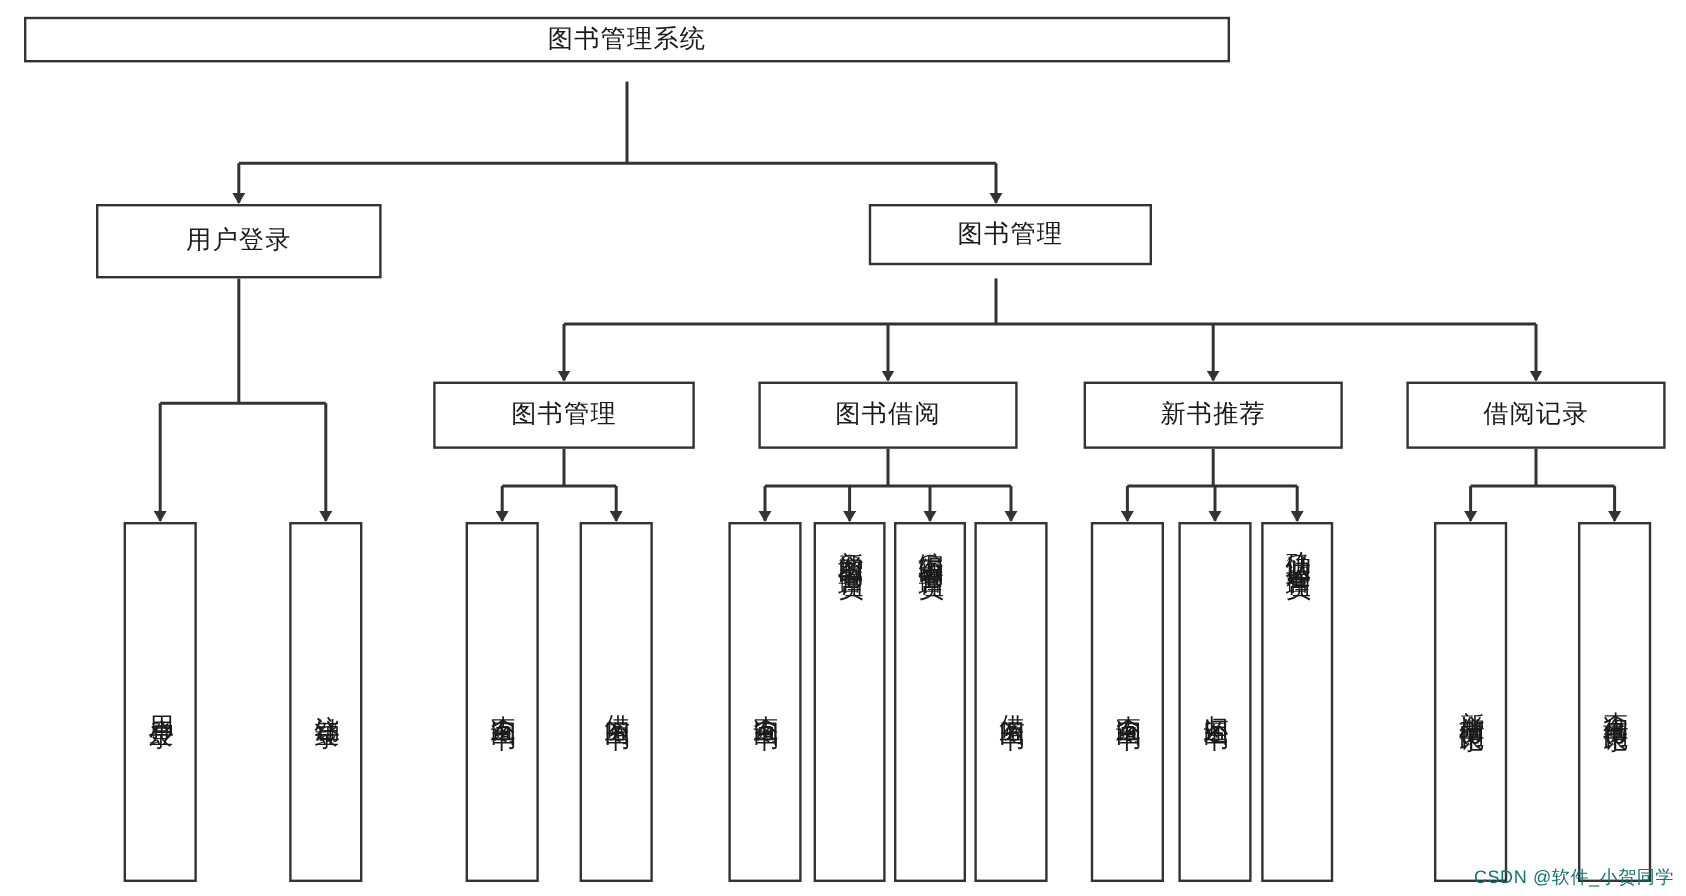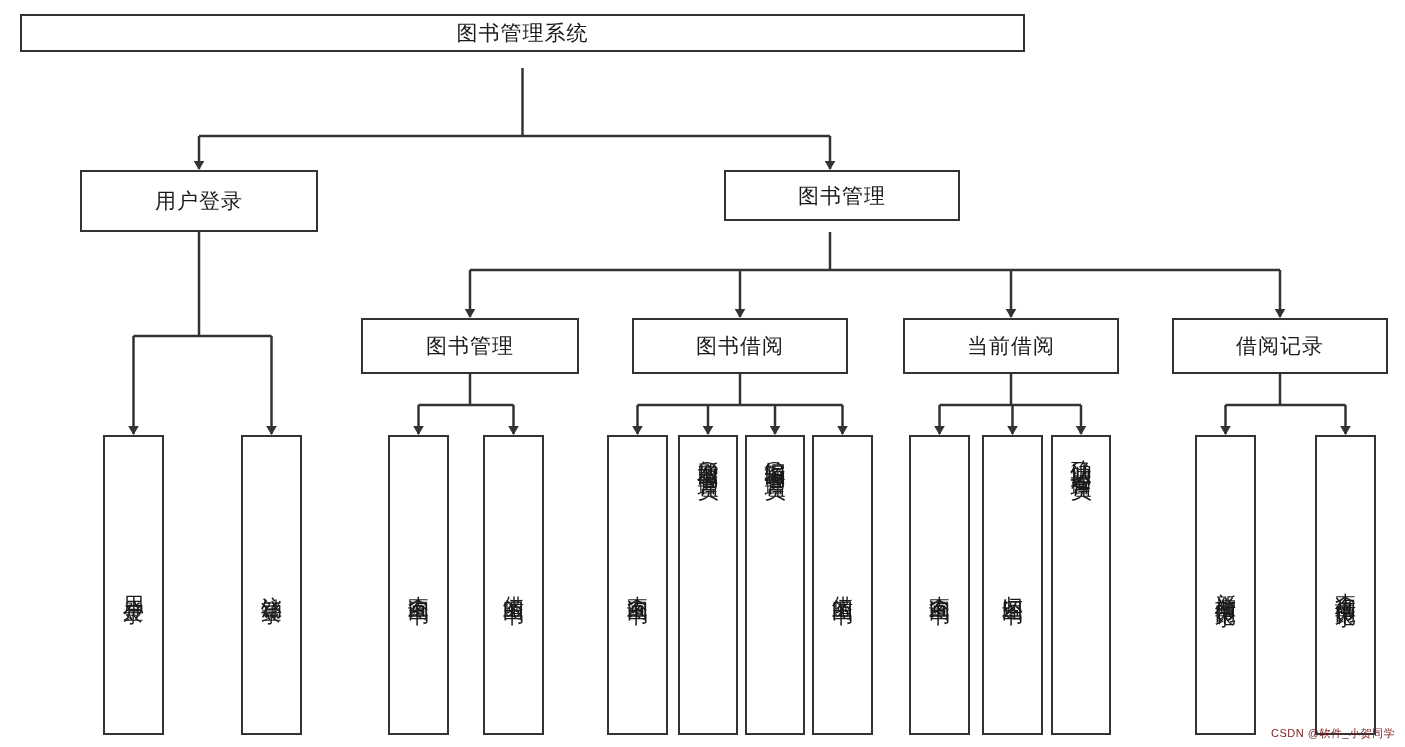--- a/index.html
+++ b/index.html
@@ -57,22 +57,22 @@
     white-space: nowrap;
   }
   .node.vertical.centered {
     align-items: center;
     padding-top: 0;
   }
   #watermark {
     position: absolute;
     right: 10px;
     bottom: 6px;
-    font-size: 11px;
-    color: #7f1d1d;
+    font-size: 15px;
+    color: #0f766e;
     letter-spacing: 0.5px;
     white-space: nowrap;
     user-select: none;
   }
 </style>
 </head>
 <body>
 
 <div id="canvas">
 
@@ -129,21 +129,21 @@
       <div class="node horizontal" style="left: 724px; top: 170px; width: 236px; height: 51px; align-items: center;">
         <span class="label">图书管理</span>
       </div>
       <div class="node horizontal" style="left: 361px; top: 318px; width: 218px; height: 56px;">
         <span class="label">图书管理</span>
       </div>
       <div class="node horizontal" style="left: 632px; top: 318px; width: 216px; height: 56px;">
         <span class="label">图书借阅</span>
       </div>
       <div class="node horizontal" style="left: 903px; top: 318px; width: 216px; height: 56px;">
-        <span class="label">当前借阅</span>
+        <span class="label">新书推荐</span>
       </div>
       <div class="node horizontal" style="left: 1172px; top: 318px; width: 216px; height: 56px; align-items: center;">
         <span class="label">借阅记录</span>
       </div>
       <div class="node vertical centered" style="left: 103px; top: 435px; width: 61px; height: 300px;">
         <span class="label">用户登录</span>
       </div>
       <div class="node vertical centered" style="left: 241px; top: 435px; width: 61px; height: 300px;">
         <span class="label">注销登录</span>
       </div>

